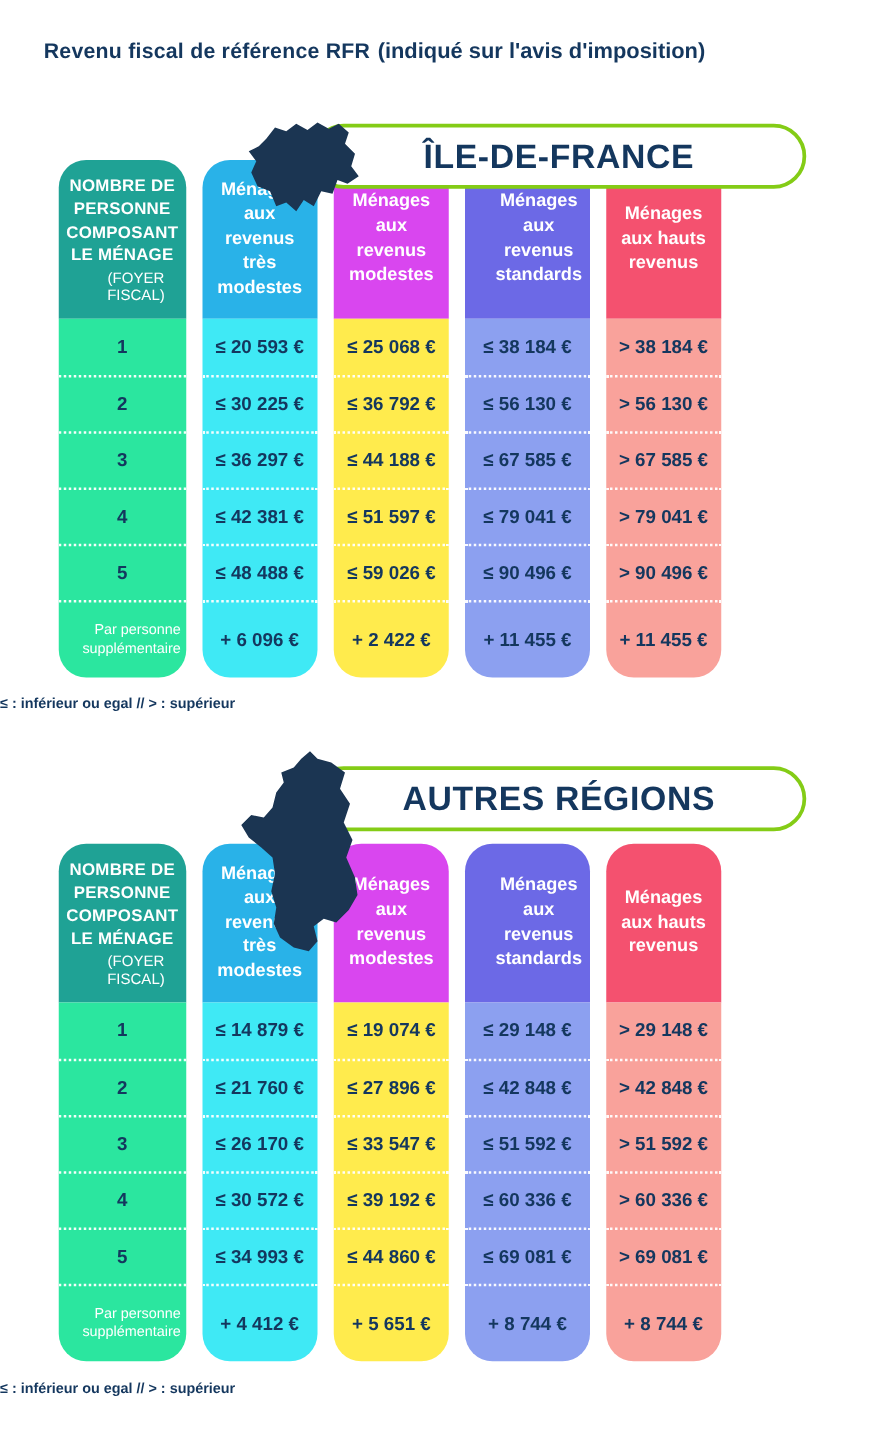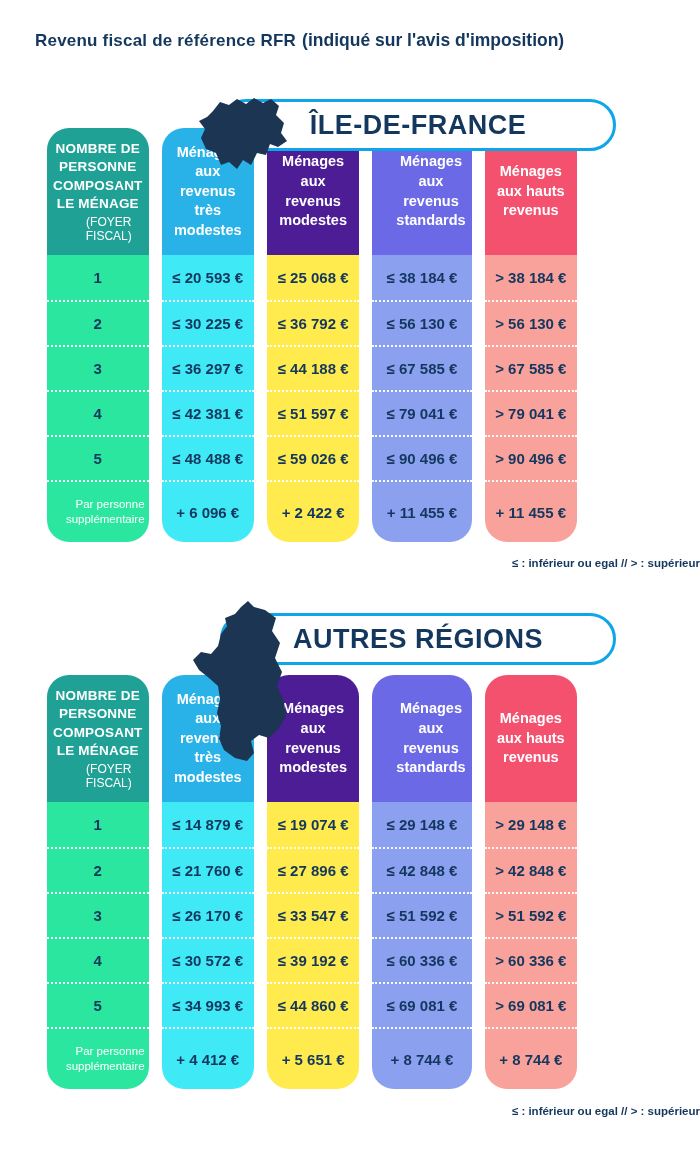--- a/index.html
+++ b/index.html
@@ -5,22 +5,22 @@
   html,body{margin:0;padding:0;background:#fff;}
   body{font-family:"Liberation Sans","DejaVu Sans",sans-serif;-webkit-font-smoothing:antialiased;}
   .page{position:relative;width:700px;height:1151px;background:#fff;overflow:hidden;}
 
   
   .title{position:absolute;left:35px;top:30px;width:640px;white-space:nowrap;color:#14375E;}
   .title .main{font-size:17px;font-weight:800;letter-spacing:.2px;}
   .title .sub{font-size:17.5px;font-weight:600;margin-left:6px;}
 
   
-  .pill{position:absolute;left:220px;width:390px;height:46px;background:#fff;
-        border:3px solid #0ea5e9;border-radius:28px;z-index:2;
+  .pill{position:absolute;left:249px;width:390px;height:46px;background:#fff;
+        border:3px solid #84cc16;border-radius:28px;z-index:2;
         display:flex;align-items:center;justify-content:center;}
   .pill span{color:#14375E;font-size:27px;font-weight:800;letter-spacing:.5px;}
   .pill.s1{top:99px;} .pill.s2{top:613px;}
 
   
   .map{position:absolute;z-index:3;}
   .map.idf{left:193px;top:92px;}
   .map.fr{left:191px;top:598px;}
 
   
@@ -40,26 +40,26 @@
   .cell{height:45px;box-sizing:border-box;display:flex;align-items:center;justify-content:center;
         color:#14375E;font-weight:800;font-size:15px;white-space:nowrap;}
   .cell + .cell{border-top:2px dotted rgba(255,255,255,.95);}
   .cell.sup{height:62px;font-size:15px;}
   .cell.sup-label{height:62px;color:#fff;font-size:11.5px;font-weight:400;
                   text-align:right;line-height:1.3;white-space:normal;padding:0 4px;}
 
   
   .h-teal{background:#1FA295;} .b-teal{background:#2BE69F;}
   .h-blue{background:#29B2E8;} .b-blue{background:#3FE9F5;}
-  .h-yellow{background:#4c1d95;} .b-yellow{background:#FFEB4D;}
+  .h-yellow{background:#d946ef;} .b-yellow{background:#FFEB4D;}
   .h-purple{background:#6C69E6;padding-left:24px;} .b-purple{background:#8CA0F0;}
   .h-pink{background:#F4516F;} .b-pink{background:#F9A29B;}
 
   
-  .legend{position:absolute;left:0;width:700px;text-align:right;color:#14375E;
+  .legend{position:absolute;left:0;width:700px;text-align:left;color:#14375E;
           font-size:11.5px;font-weight:800;}
   .legend.s1{top:557px;} .legend.s2{top:1105px;}
 </style>
 </head>
 <body>
 
 <div class="page">
 
   <div class="title">
     <span class="main">Revenu fiscal de référence RFR</span><span class="sub">(indiqué sur l'avis d'imposition)</span>

